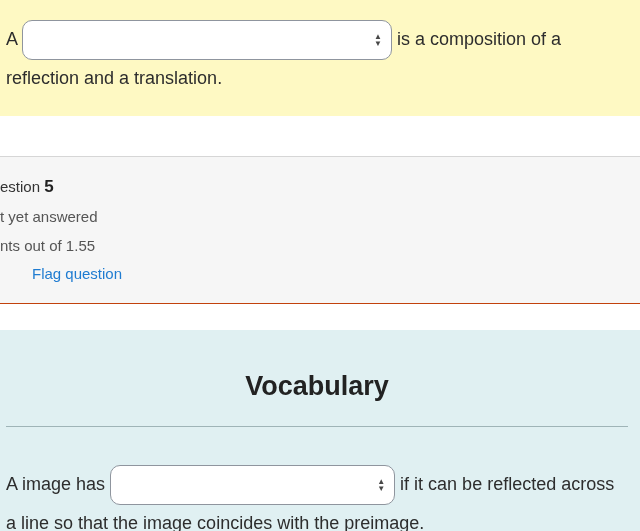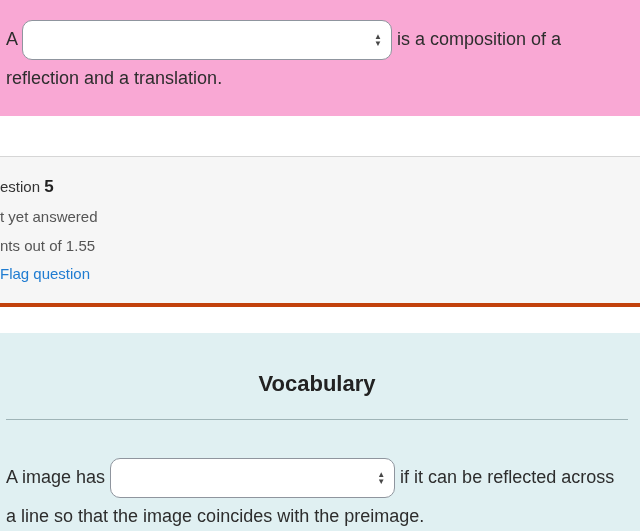--- a/index.html
+++ b/index.html
@@ -6,21 +6,21 @@
     margin: 0;
     padding: 0;
     width: 640px;
     height: 531px;
     overflow: hidden;
     font-family: -apple-system, BlinkMacSystemFont, "Segoe UI", Helvetica, Arial, sans-serif;
     color: #2d2d2d;
     background: #ffffff;
   }
   .q-block {
-    background: #f9a8d4;
+    background: #fef9c3;
     padding: 20px 12px 18px 6px;
     box-sizing: border-box;
     font-size: 18px;
     line-height: 2.1;
   }
   .answer-select {
     -webkit-appearance: none;
     appearance: none;
     border: 1px solid #8f959e;
     border-radius: 10px;
@@ -47,40 +47,40 @@
     line-height: 7px;
     color: #474747;
   }
   .select-arrows .up::before { content: "\25B2"; display:block; font-size:8px;}
   .select-arrows .dn::before { content: "\25BC"; display:block; font-size:8px;}
   .top-block .answer-select { width: 370px; }
   .bottom-block .answer-select { width: 285px; }
   .meta-panel {
     background: #f6f6f6;
     border-top: 1px solid #d6d6d6;
-    border-bottom: 4px solid #c2410c;
+    border-bottom: 1px solid #c2410c;
     padding: 14px 0 14px 0;
     margin-top: 40px;
     font-size: 15px;
     color: #555;
     line-height: 1.9;
   }
   .meta-panel .qnum { color:#333; }
   .meta-panel .qnum b { font-size: 17px; font-weight: 700; color:#222;}
-  .meta-panel .flag { color: #1f7cd1; cursor: pointer; }
+  .meta-panel .flag { color: #1f7cd1; cursor: pointer; margin-left: 32px; }
   .bottom-block {
     background: #e0f0f2;
     margin-top: 26px;
     padding: 28px 12px 36px 6px;
     box-sizing: border-box;
   }
   .vocab-title {
     text-align: center;
     font-weight: 700;
-    font-size: 22px;
+    font-size: 27px;
     color: #222;
     padding-bottom: 12px;
     border-bottom: 1px solid #9fb4b7;
     margin: 0 0 38px 0;
   }
   .sentence { font-size: 18px; line-height: 2.1; }
 </style>
 </head>
 <body>
 

